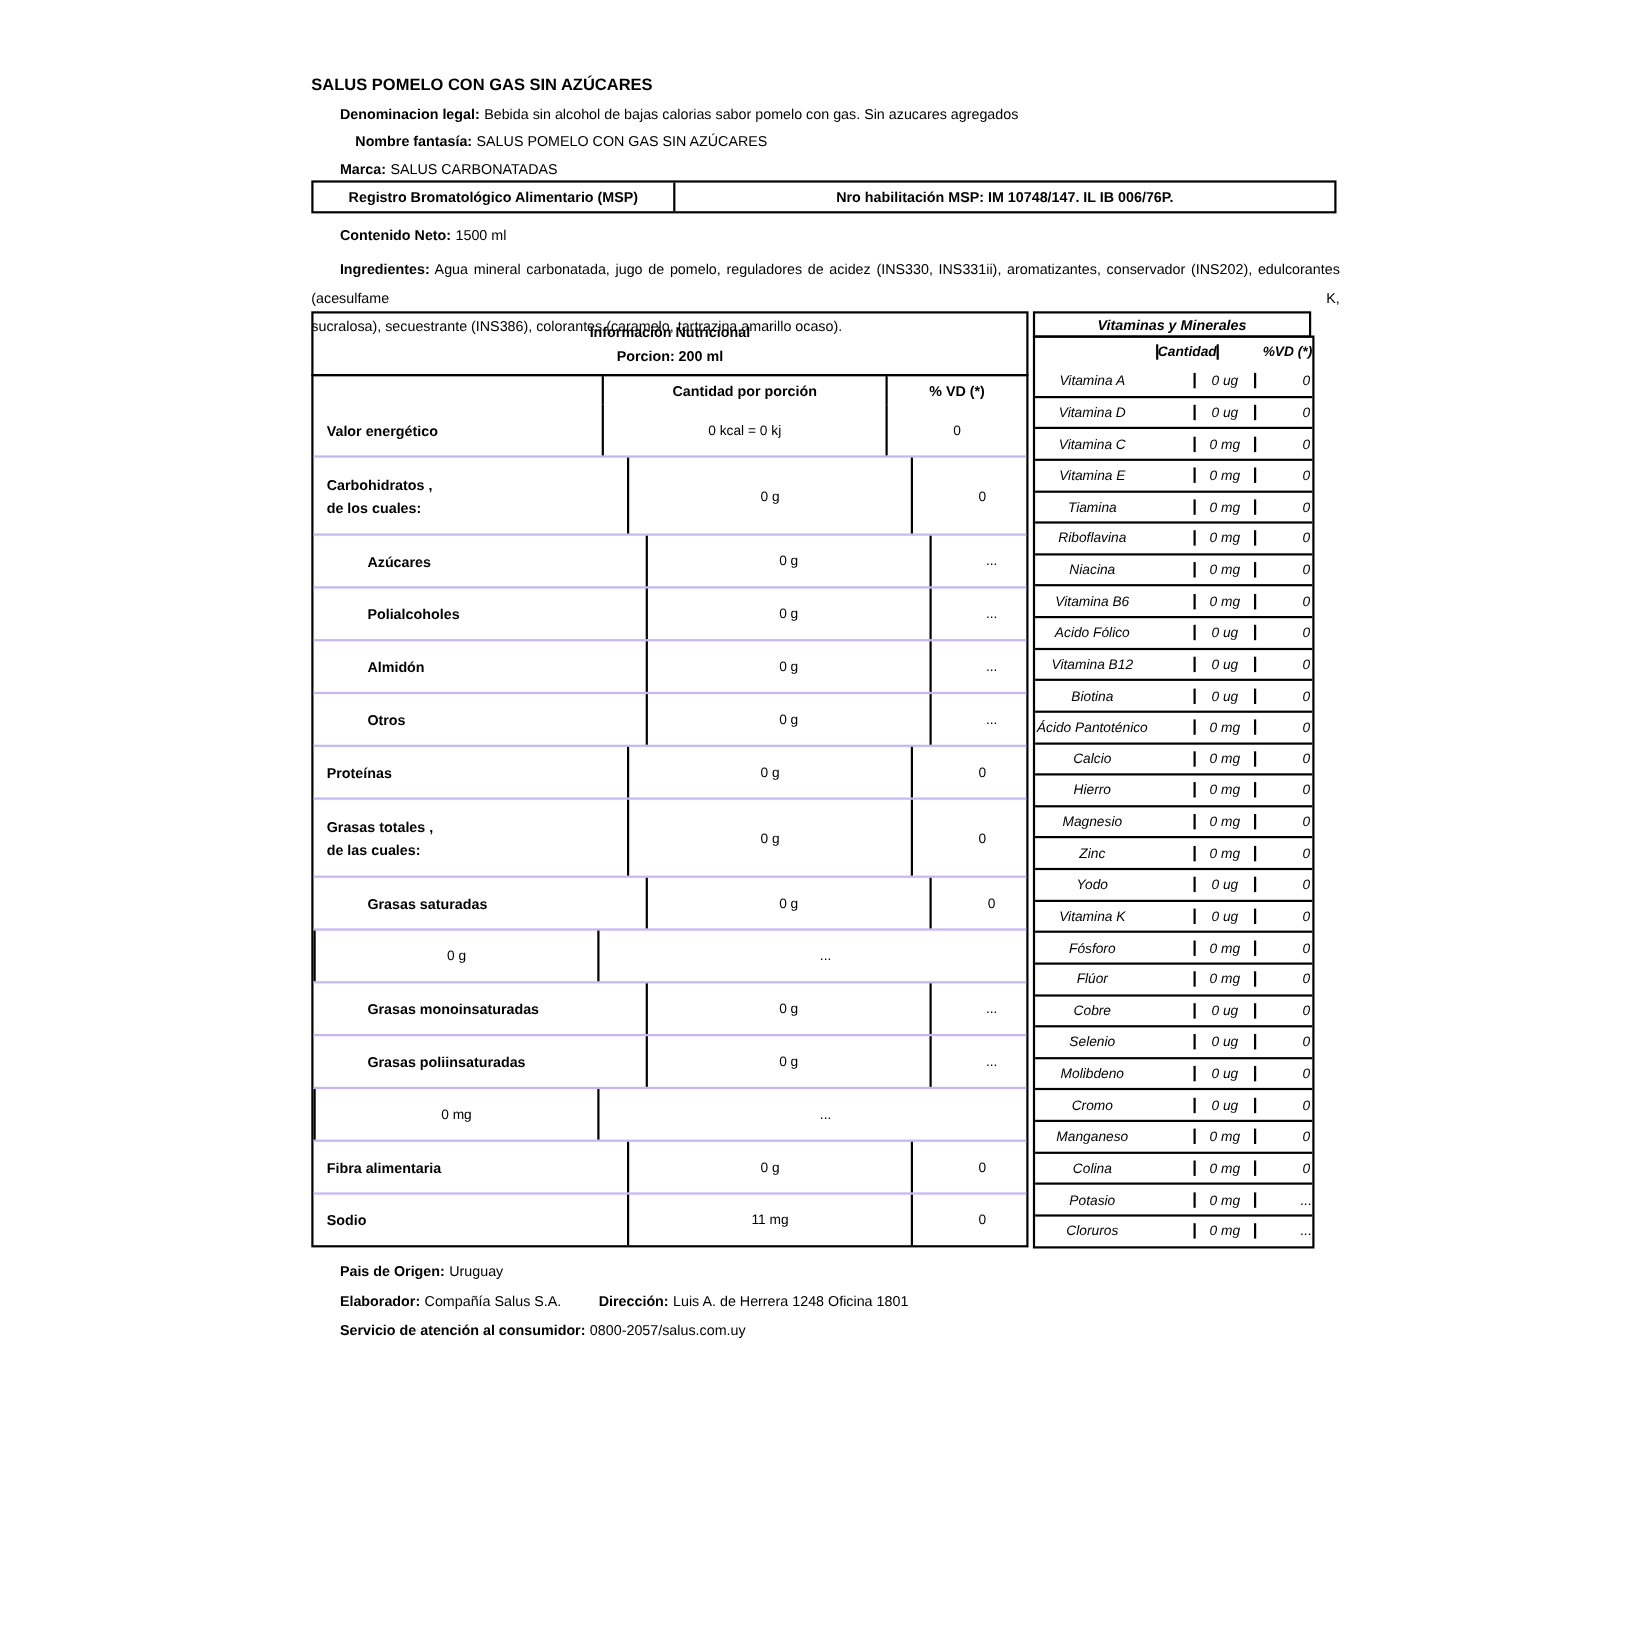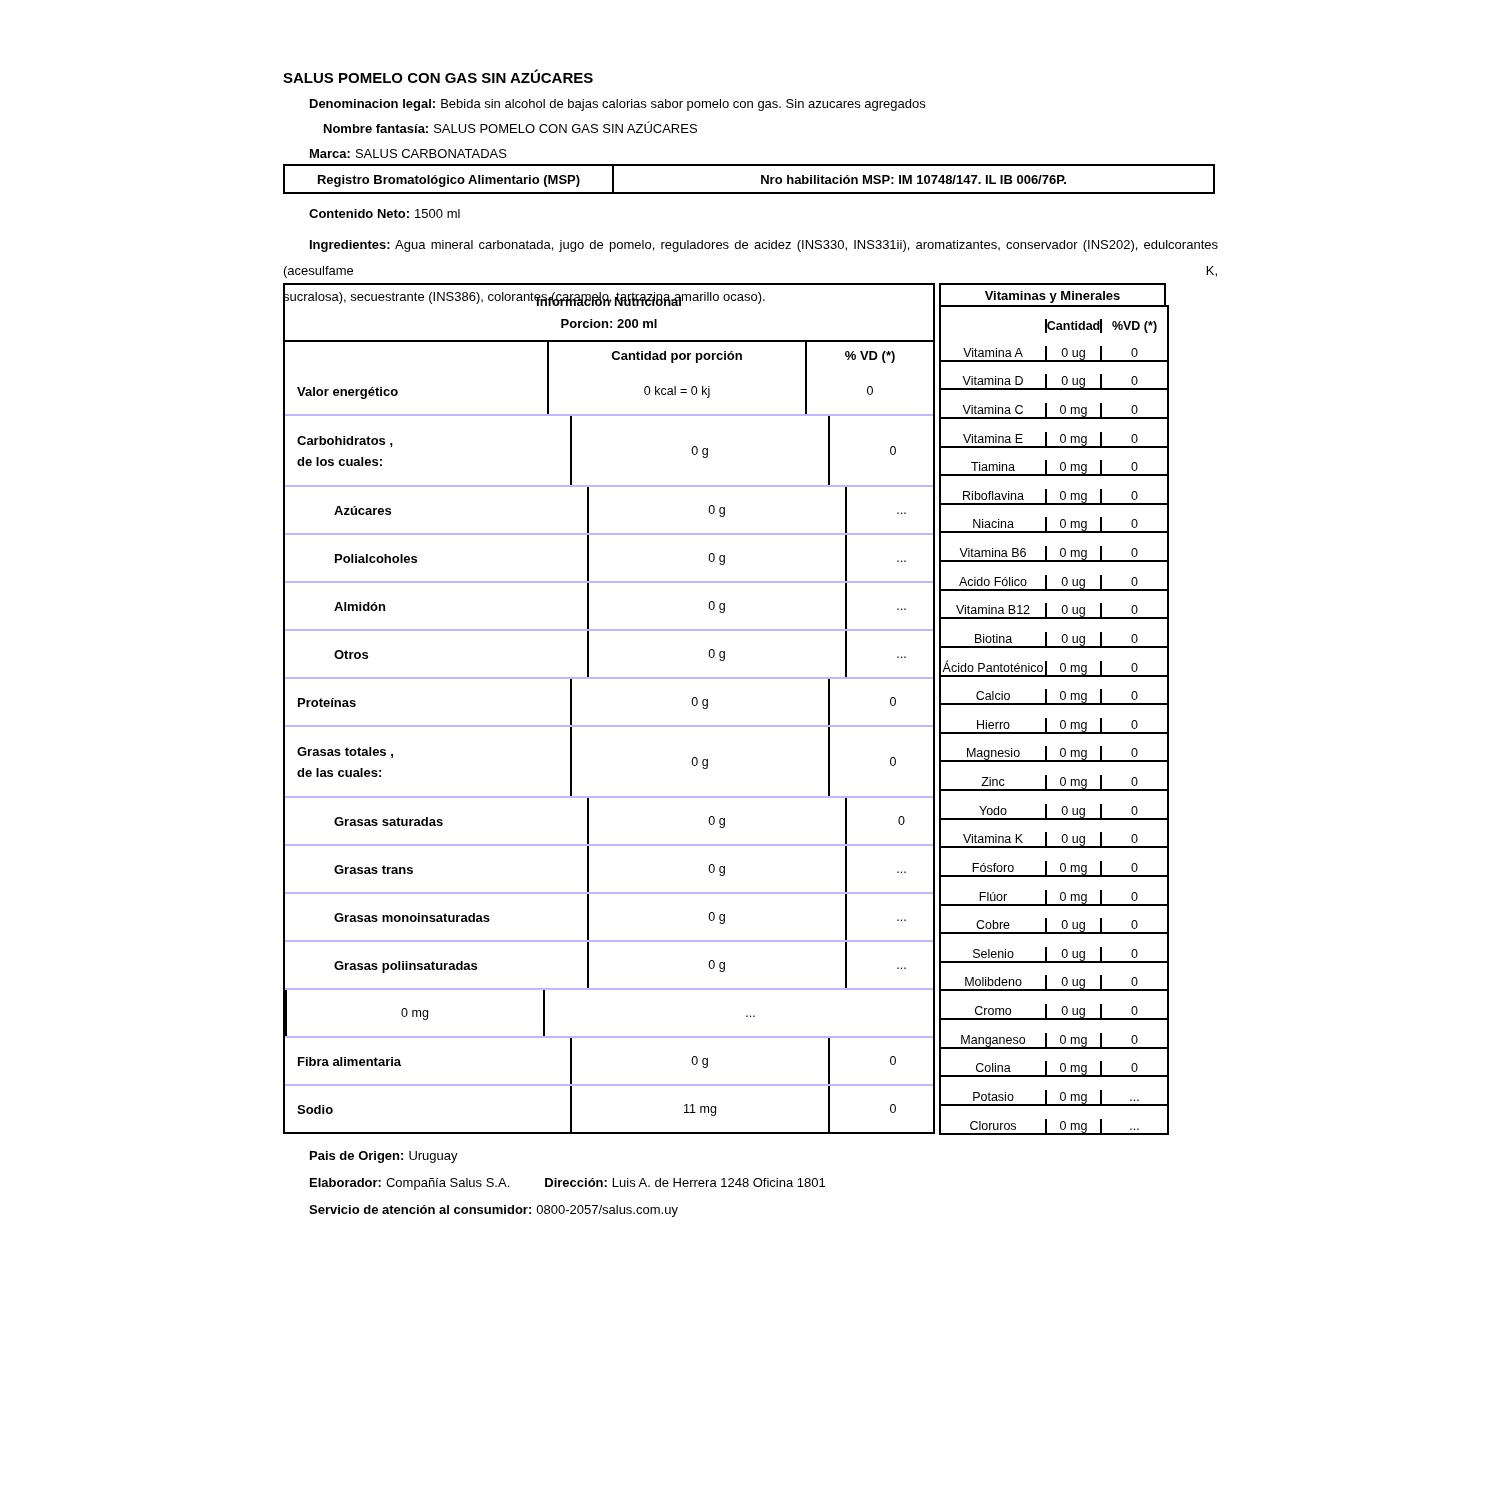--- a/index.html
+++ b/index.html
@@ -47,26 +47,26 @@
   .nc1{width:262px;flex-direction:column;align-items:flex-start;justify-content:center;
     padding-left:12px;font-size:13px;font-weight:bold;}
   .nc1 span{display:block;line-height:21px;white-space:nowrap;}
   .nc1.indent{padding-left:32px;margin-left:17px;}
   .nc2{width:260px;border-left:2px solid #000;border-right:2px solid #000;
     justify-content:center;font-size:12.5px;}
   .nc3{flex:1;justify-content:center;font-size:12.5px;}
   .nt-row.hdr .nc2,.nt-row.hdr .nc3{font-size:13px;font-weight:bold;}
 
   
-  .vtable{left:939px;top:283px;width:230px;}
+  .vtable{left:939px;top:283px;width:256px;font-style:italic;}
   .vt-header{box-sizing:border-box;border:2px solid #000;height:24px;margin-right:3px;
     display:flex;align-items:center;justify-content:center;
     font-size:13px;font-weight:bold;}
   .vt-body{box-sizing:border-box;border:2px solid #000;margin-top:-2px;}
-  .vt-row{display:flex;align-items:flex-end;height:26.64px;}
+  .vt-row{display:flex;align-items:center;height:26.64px;gap:40px;}
   .vt-row + .vt-row{border-top:2px solid #000;}
   .vt-row.hdr{height:26px;}
   .vcell{display:flex;align-items:center;justify-content:center;box-sizing:border-box;
     font-size:12.5px;white-space:nowrap;}
   .v1{width:104px;}
   .v2{width:57px;border-left:2px solid #000;border-right:2px solid #000;}
   .v3{flex:1;}
   .vt-row.hdr .v2,.vt-row.hdr .v3{font-size:12.5px;font-weight:bold;}
 
   
@@ -194,24 +194,20 @@
         <div class="nt-row">
           <div class="ncell nc1 indent">
             <span>Grasas saturadas</span>
             <span></span>
           </div>
           <div class="ncell nc2">0 g</div>
           <div class="ncell nc3">0</div>
         </div>
 
         <div class="nt-row">
-          <div class="ncell nc1 indent">
-            <span>Grasas trans</span>
-            <span></span>
-          </div>
           <div class="ncell nc2">0 g</div>
           <div class="ncell nc3">...</div>
         </div>
 
         <div class="nt-row">
           <div class="ncell nc1 indent">
             <span>Grasas monoinsaturadas</span>
             <span></span>
           </div>
           <div class="ncell nc2">0 g</div>

